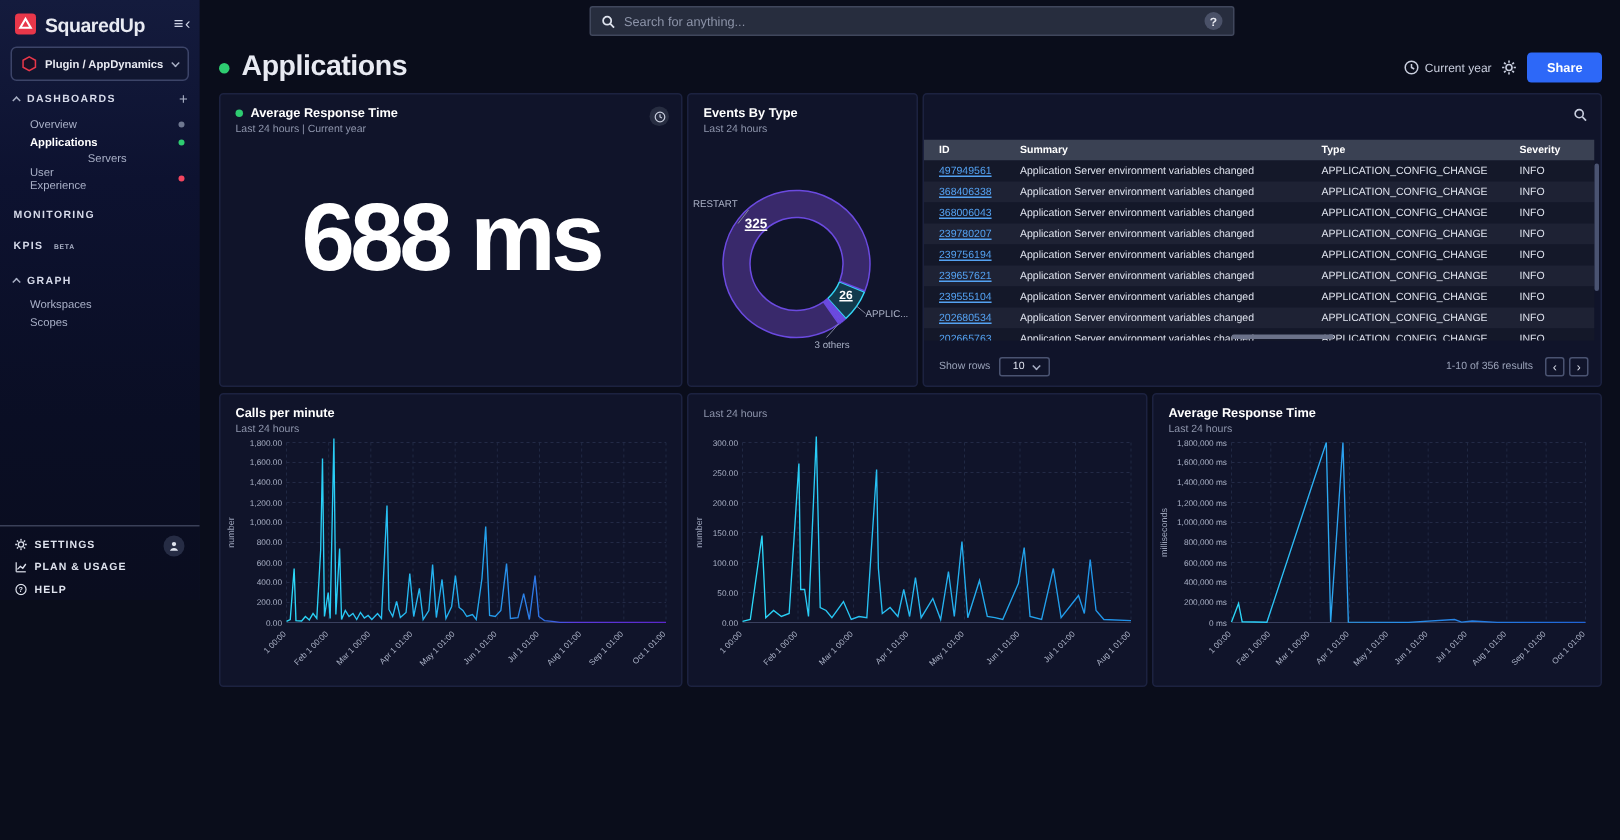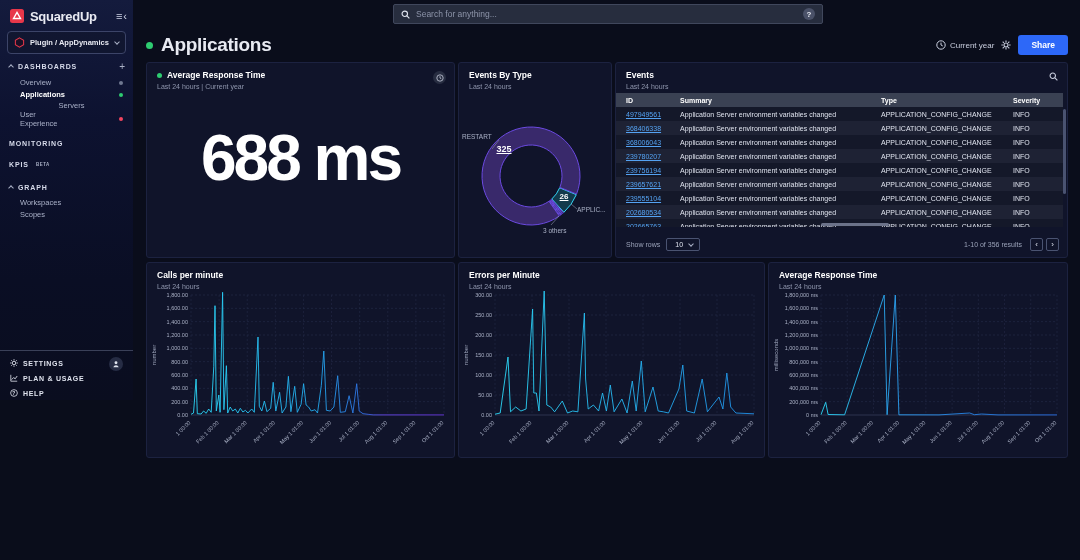--- a/index.html
+++ b/index.html
@@ -278,24 +278,20 @@
     <div class="tile-sub">Last 24 hours</div>
   </div>
   <span class="donut-num" style="left:34px; top:81px; width:22px; text-align:center; font-size:9px;">325</span>
   <span class="donut-label" style="left:3px; top:70px; width:38px; text-align:left;">RESTART</span>
   <span class="donut-num" style="left:96px; top:129px; width:18px; text-align:center; font-size:8px;">26</span>
   <span class="donut-label" style="left:118px; top:143px;">APPLIC...</span>
   <span class="donut-label" style="left:84px; top:164px;">3 others</span>
 </div>
 
 <div class="tile t-events">
-  <div class="tile-head">
-    <div class="tile-title">Events</div>
-    <div class="tile-sub">Last 24 hours</div>
-  </div>
   <svg class="tbl-search" width="9" height="9" viewBox="0 0 10 10">
     <circle cx="4.2" cy="4.2" r="3" fill="none" stroke="#c9cede" stroke-width="1.2"></circle>
     <line x1="6.6" y1="6.6" x2="9.3" y2="9.3" stroke="#c9cede" stroke-width="1.2"></line>
   </svg>
   <div class="ev-table">
     <div class="ev-head">
       <span class="c-id">ID</span>
       <span class="c-sum">Summary</span>
       <span class="c-type">Type</span>
       <span class="c-sev">Severity</span>
@@ -430,21 +426,20 @@
         <line x1="297" y1="8" x2="297" y2="128" stroke="#232a46" stroke-width="0.6" stroke-dasharray="2 2"></line>
         <text transform="translate(297,136) rotate(-45)" text-anchor="end" font-size="5.5" fill="#aab1c6">Oct 1 01:00</text>
         <text transform="translate(9,68) rotate(-90)" text-anchor="middle" font-size="6" fill="#9aa2b8">number</text>
         <path d="M44.0,127.3L46.5,126.0L49.1,92.0L50.3,126.7L54.1,127.0L56.6,124.0L59.2,126.3L61.7,122.0L64.2,125.3L66.8,79.3L68.0,18.7L69.3,124.0L71.8,108.0L73.1,125.3L75.6,5.3L76.9,122.7L79.4,78.7L80.7,126.0L83.2,120.0L85.7,124.0L88.3,122.0L90.8,126.0L93.3,121.3L95.9,125.0L98.4,123.3L100.9,126.0L104.7,122.0L107.3,125.3L111.0,50.0L112.3,119.3L114.8,124.0L117.4,114.0L119.9,124.7L123.7,121.3L126.2,95.3L128.8,124.0L132.6,105.3L135.1,126.0L138.9,120.0L141.4,89.3L143.9,124.7L147.7,99.3L150.3,125.3L154.1,117.3L156.6,96.7L159.1,118.0L161.6,120.0L164.2,124.0L168.0,122.7L170.5,126.0L174.3,98.7L176.8,64.0L179.4,123.3L183.2,124.0L186.9,120.0L190.7,88.7L193.3,125.3L198.3,124.7L202.1,108.7L205.9,126.0L209.7,96.7L212.2,124.0L216.0,126.7L221.1,127.3L226.2,127.9L297.0,127.9" fill="none" stroke="url(#grad-calls)" stroke-width="0.9"></path>
       </svg>
     </div>
 </div>
 
 <div class="tile t-c2">
   <div class="tile-head">
-    <div class="tile-title">Errors per Minute</div>
     <div class="tile-sub">Last 24 hours</div>
   </div>
   <div class="chart-host">
       <svg viewBox="0 0 305 170" width="305" height="170" style="position:absolute;left:0;top:0">
         <defs>
           <linearGradient id="grad-errors" x1="0" y1="0" x2="1" y2="0">
             <stop offset="0" stop-color="#2bd9f8"></stop>
             <stop offset="1" stop-color="#1f8fe8"></stop>
           </linearGradient>
         </defs>

